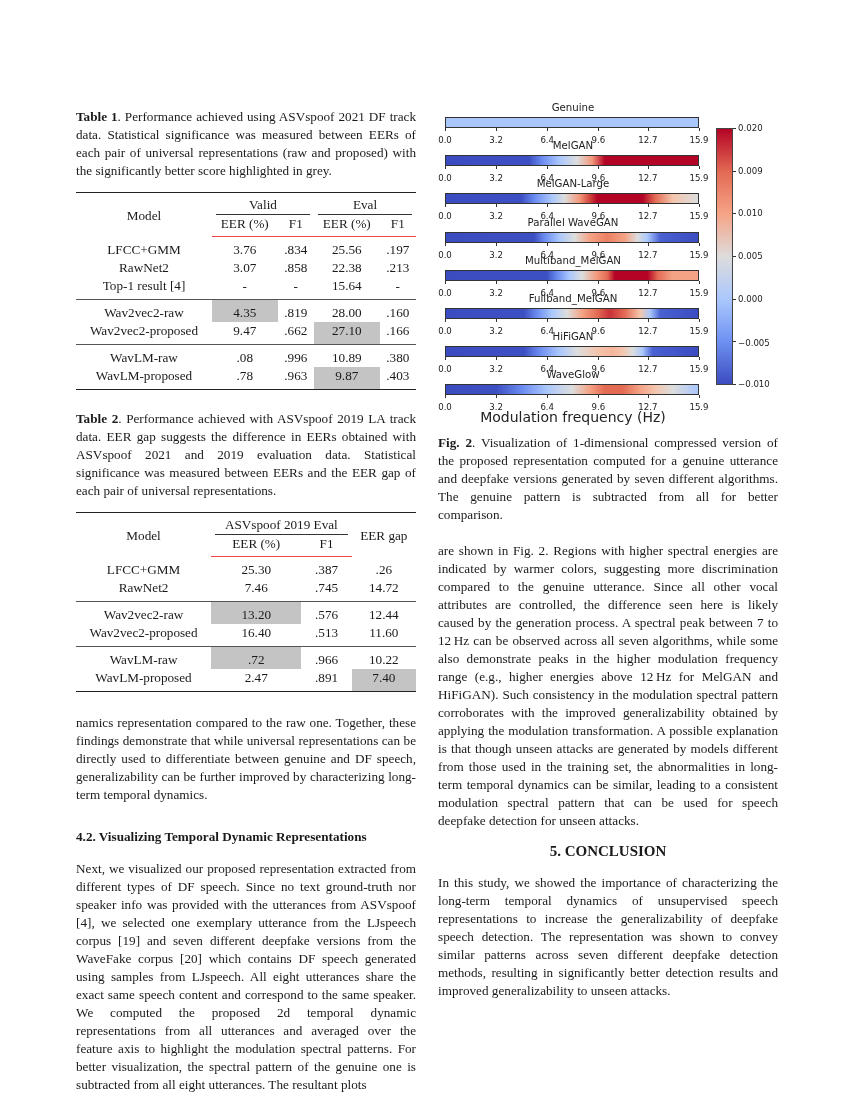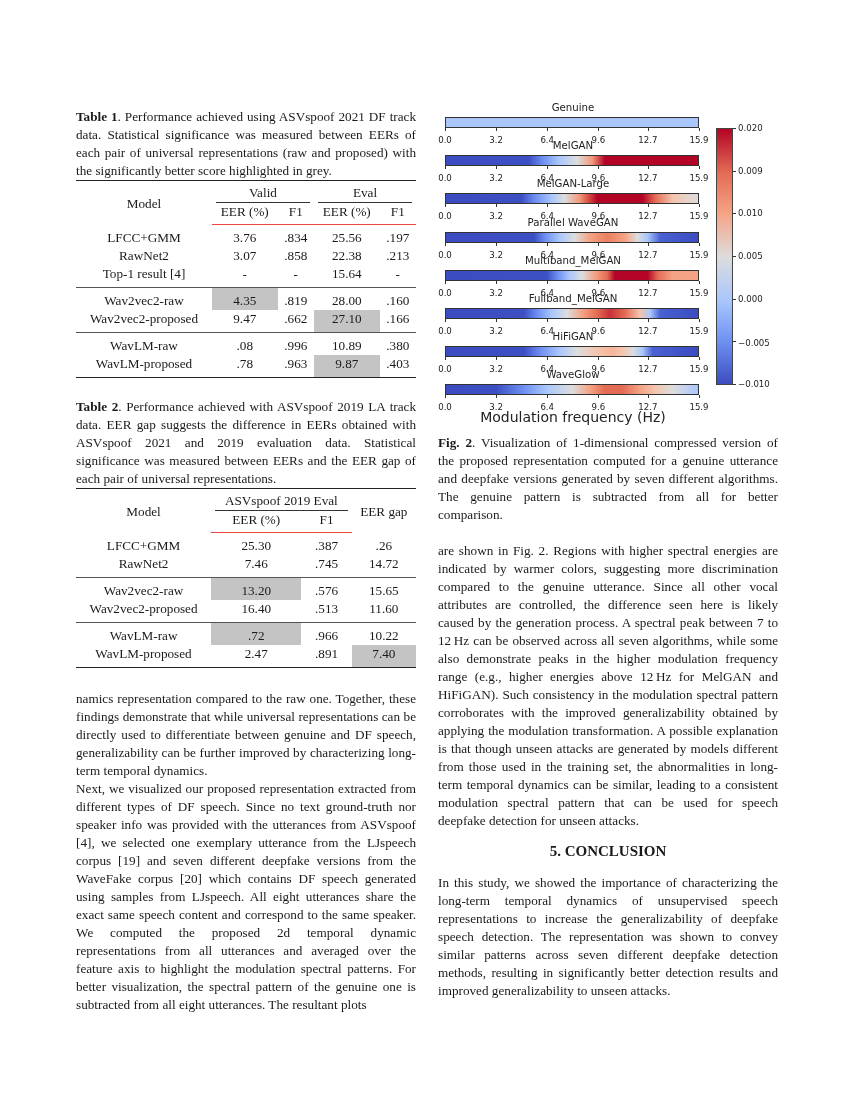--- a/index.html
+++ b/index.html
@@ -4,21 +4,21 @@
 <style>
   html, body { margin: 0; padding: 0; background: #ffffff; }
   body { width: 850px; height: 1100px; position: relative; overflow: hidden;
          font-family: "Liberation Serif", "DejaVu Serif", serif; color: #1a1a1a; }
   .col { position: absolute; width: 340px; font-size: 13.2px; line-height: 18px; }
   .col-left { left: 76px; top: 108px; }
   .col-right { left: 438px; top: 100px; }
   .justify { text-align: justify; hyphens: none; }
   .caption b { font-weight: bold; }
   .caption { margin: 0; }
-  .cap-rule { border-bottom: 1.6px solid #222; padding-bottom: 0; }
+  .cap-rule { border-bottom: 1.6px solid #222; padding-bottom: 12px; }
   table.res { width: 100%; border-collapse: collapse; font-size: 13.2px; }
   table.res td, table.res th { font-weight: normal; text-align: center; padding: 0 4px; line-height: 18px; }
   table.res tr.head1 th { padding-top: 3px; }
   .sub-ul { border-bottom: 1px solid #333; }
   table.res tr.head2 th { padding-bottom: 3px; }
   tr.group-start td { padding-top: 4px; }
   tr.group-end td { padding-bottom: 4px; }
   tr.sep-top td { border-top: 1px solid #555; }
   table.res tbody.last tr:last-child td { border-bottom: 1.6px solid #222; }
   table.res thead tr.head2 th { border-bottom: 1px solid #ef4444; }
@@ -145,21 +145,21 @@
           <tr class="group-end">
             <td>RawNet2</td>
             <td>7.46</td>
             <td>.745</td>
             <td>14.72</td>
           </tr>
           <tr class="group-start sep-top">
             <td>Wav2vec2-raw</td>
             <td class="hl">13.20</td>
             <td>.576</td>
-            <td>15.65</td>
+            <td>12.44</td>
           </tr>
           <tr class="group-end">
             <td>Wav2vec2-proposed</td>
             <td>16.40</td>
             <td>.513</td>
             <td>11.60</td>
           </tr>
           <tr class="group-start sep-top">
             <td>WavLM-raw</td>
             <td class="hl">.72</td>
@@ -170,20 +170,21 @@
             <td>WavLM-proposed</td>
             <td>2.47</td>
             <td>.891</td>
             <td class="hl">7.40</td>
           </tr>
         </tbody>
     </table>
   </div>
 
   <p class="justify" style="margin-top:22px;">namics representation compared to the raw one. Together, these findings demonstrate that while universal representations can be directly used to differentiate between genuine and DF speech, generalizability can be further improved by characterizing long-term temporal dynamics.</p>
+  <div class="section-h">4.2. Visualizing Temporal Dynamic Representations</div>
   <p class="justify">Next, we visualized our proposed representation extracted from different types of DF speech. Since no text ground-truth nor speaker info was provided with the utterances from ASVspoof [4], we selected one exemplary utterance from the LJspeech corpus [19] and seven different deepfake versions from the WaveFake corpus [20] which contains DF speech generated using samples from LJspeech. All eight utterances share the exact same speech content and correspond to the same speaker. We computed the proposed 2d temporal dynamic representations from all utterances and averaged over the feature axis to highlight the modulation spectral patterns. For better visualization, the spectral pattern of the genuine one is subtracted from all eight utterances. The resultant plots</p>
 </div>
 
 <div class="col col-right">
   <div class="figure" id="figure">
     <div class="cbar"></div>
     <div id="cbar-ticks">
         <div class="cbar-tick" style="top: 28px;"></div>
         <div class="cbar-label" style="top: 28px;">0.020</div>
         <div class="cbar-tick" style="top: 70.6667px;"></div>

